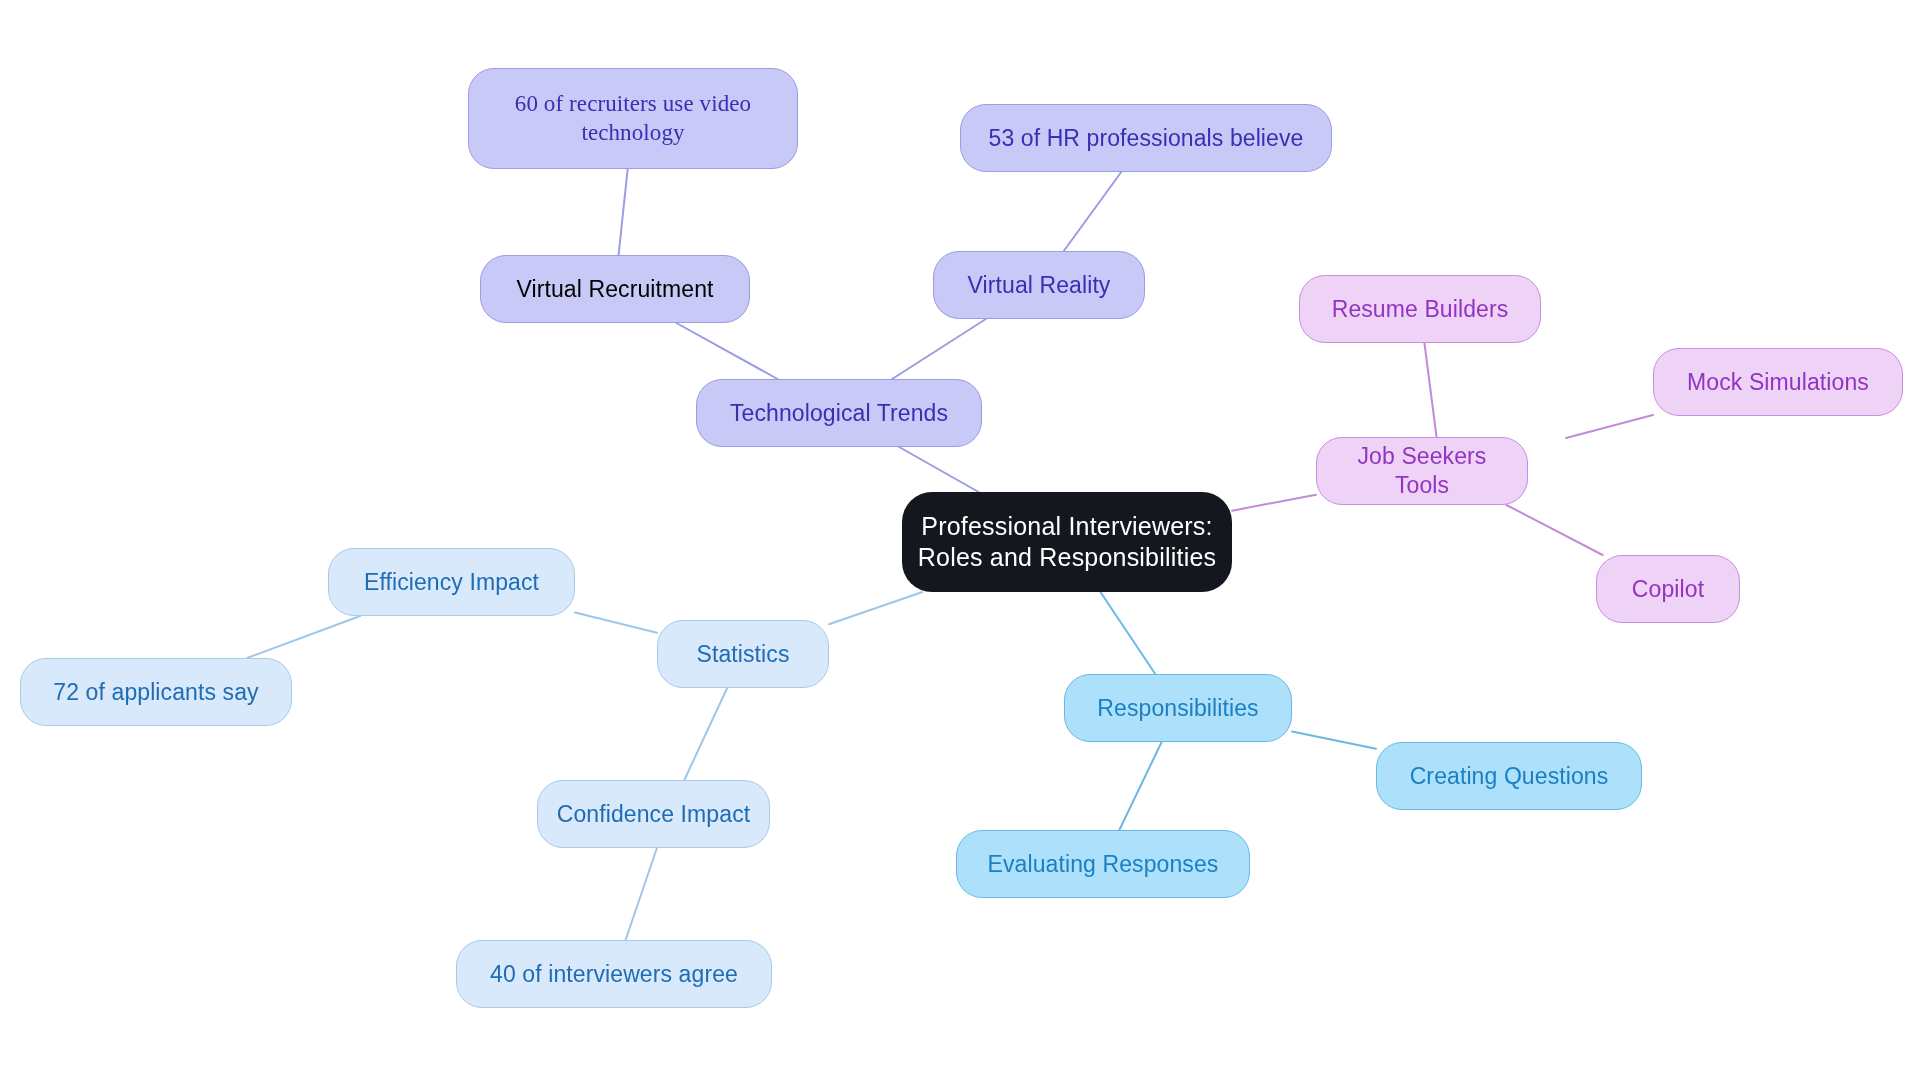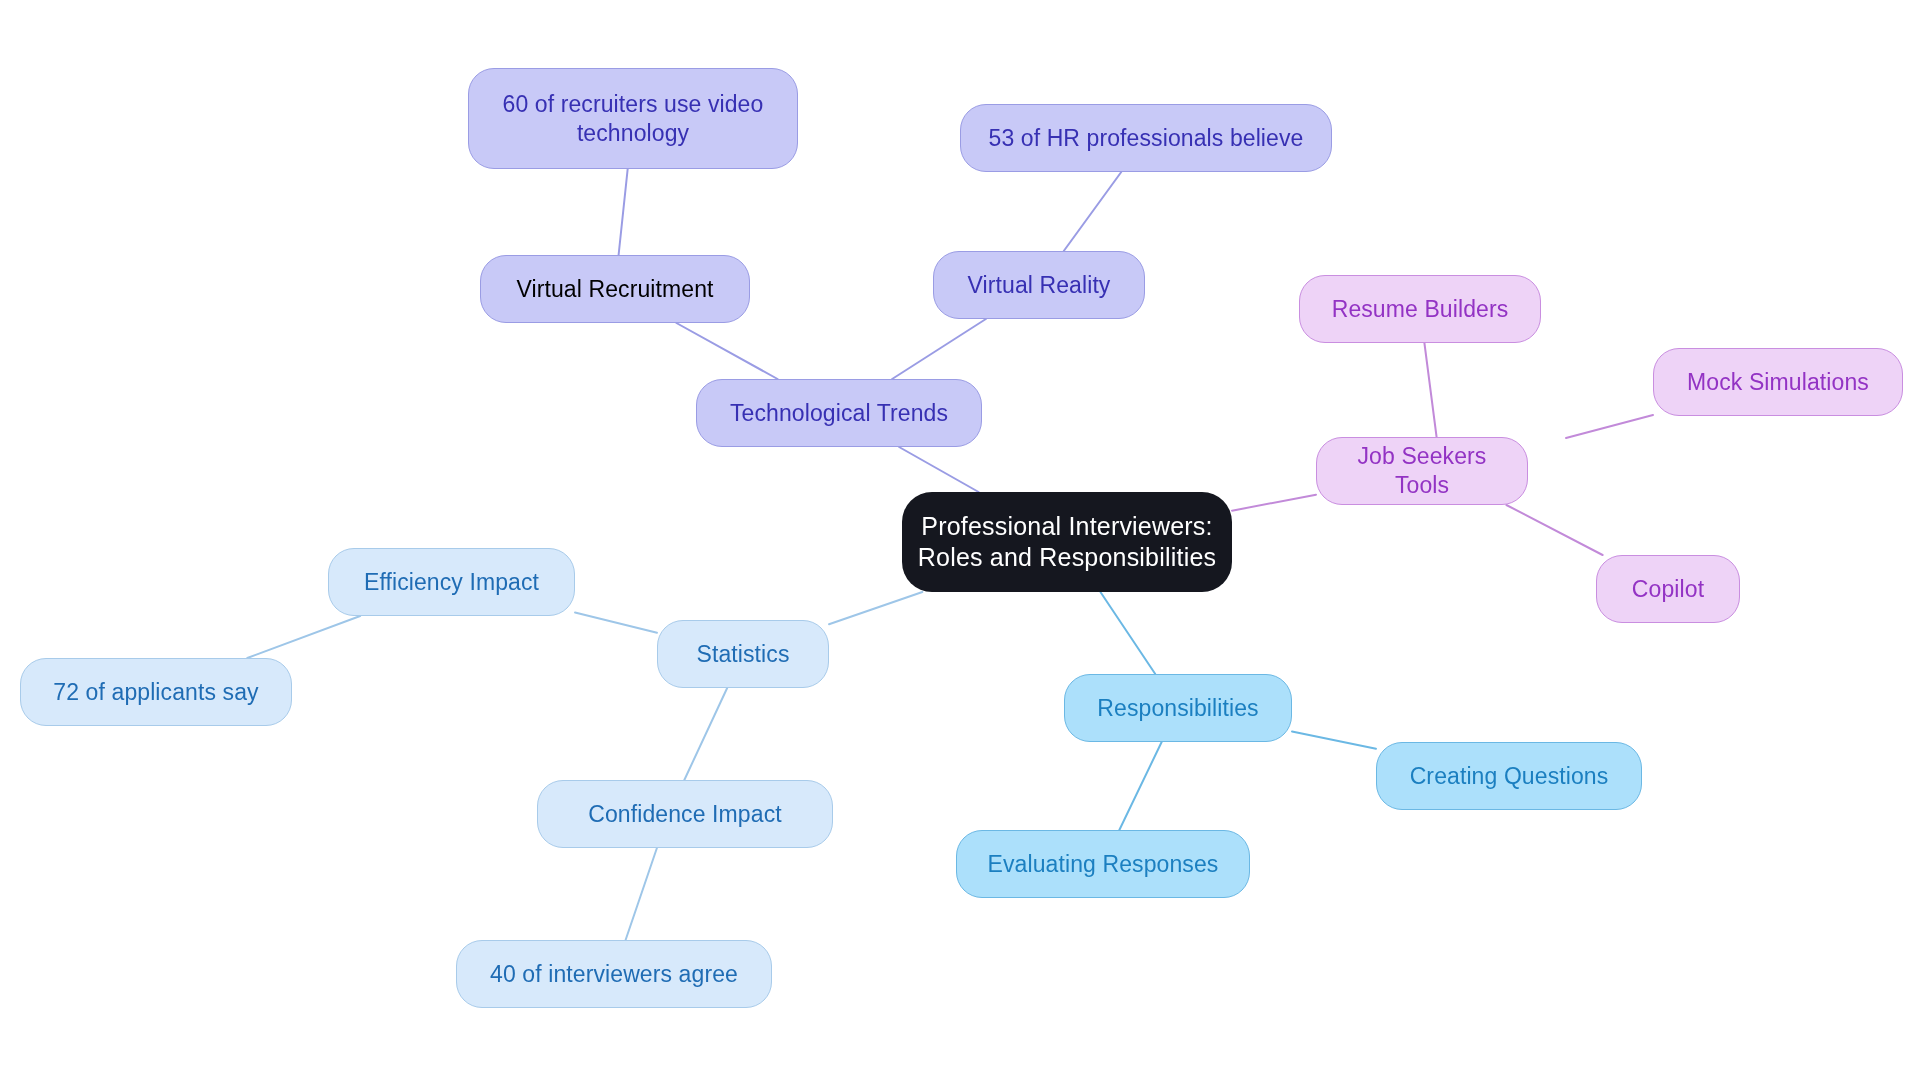--- a/index.html
+++ b/index.html
@@ -70,29 +70,29 @@
       <line x1="625.58" y1="940.00" x2="656.92" y2="848.00" stroke="#9ec6e8" stroke-width="2" stroke-linecap="round"></line>
       <line x1="1155.27" y1="674.00" x2="1100.43" y2="592.00" stroke="#6bb8e4" stroke-width="2" stroke-linecap="round"></line>
       <line x1="1376.00" y1="748.68" x2="1292.00" y2="731.42" stroke="#6bb8e4" stroke-width="2" stroke-linecap="round"></line>
       <line x1="1119.35" y1="830.00" x2="1161.65" y2="742.00" stroke="#6bb8e4" stroke-width="2" stroke-linecap="round"></line>
     </svg>
   <div id="node-layer">
       <div class="node root" style="left: 902px; top: 492px; width: 330px; height: 100px; background: rgb(21, 23, 31); border-color: rgb(21, 23, 31); color: rgb(255, 255, 255); font-size: 25px;">Professional Interviewers:
 Roles and Responsibilities</div>
       <div class="node" style="left: 696px; top: 379px; width: 286px; height: 68px; background: rgb(200, 201, 247); border-color: rgb(154, 156, 228); color: rgb(55, 48, 179); font-size: 23px;">Technological Trends</div>
       <div class="node" style="left: 480px; top: 255px; width: 270px; height: 68px; background: rgb(200, 201, 247); border-color: rgb(154, 156, 228); color: #000000; font-size: 23px;">Virtual Recruitment</div>
-      <div class="node" style="left: 468px; top: 68px; width: 330px; height: 101px; background: rgb(200, 201, 247); border-color: rgb(154, 156, 228); color: rgb(55, 48, 179); font-size: 23px;">60 of recruiters use video technology</div>
+      <div class="node" style="left: 468px; top: 68px; width: 330px; height: 101px; background: rgb(200, 201, 247); border-color: rgb(154, 156, 228); color: rgb(55, 48, 179); font-size: 23px; font-family: Liberation Serif, serif;">60 of recruiters use video technology</div>
       <div class="node" style="left: 933px; top: 251px; width: 212px; height: 68px; background: rgb(200, 201, 247); border-color: rgb(154, 156, 228); color: rgb(55, 48, 179); font-size: 23px;">Virtual Reality</div>
       <div class="node" style="left: 960px; top: 104px; width: 372px; height: 68px; background: rgb(200, 201, 247); border-color: rgb(154, 156, 228); color: rgb(55, 48, 179); font-size: 23px;">53 of HR professionals believe</div>
       <div class="node" style="left: 1316px; top: 437px; width: 212px; height: 68px; background: rgb(238, 211, 247); border-color: rgb(201, 142, 224); color: rgb(147, 51, 196); font-size: 23px;">Job Seekers Tools</div>
       <div class="node" style="left: 1299px; top: 275px; width: 242px; height: 68px; background: rgb(238, 211, 247); border-color: rgb(201, 142, 224); color: rgb(147, 51, 196); font-size: 23px;">Resume Builders</div>
       <div class="node" style="left: 1653px; top: 348px; width: 250px; height: 68px; background: rgb(238, 211, 247); border-color: rgb(201, 142, 224); color: rgb(147, 51, 196); font-size: 23px;">Mock Simulations</div>
       <div class="node" style="left: 1596px; top: 555px; width: 144px; height: 68px; background: rgb(238, 211, 247); border-color: rgb(201, 142, 224); color: rgb(147, 51, 196); font-size: 23px;">Copilot</div>
       <div class="node" style="left: 657px; top: 620px; width: 172px; height: 68px; background: rgb(215, 233, 251); border-color: rgb(168, 203, 234); color: rgb(31, 108, 180); font-size: 23px;">Statistics</div>
       <div class="node" style="left: 328px; top: 548px; width: 247px; height: 68px; background: rgb(215, 233, 251); border-color: rgb(168, 203, 234); color: rgb(31, 108, 180); font-size: 23px;">Efficiency Impact</div>
       <div class="node" style="left: 20px; top: 658px; width: 272px; height: 68px; background: rgb(215, 233, 251); border-color: rgb(168, 203, 234); color: rgb(31, 108, 180); font-size: 23px;">72 of applicants say</div>
-      <div class="node" style="left: 537px; top: 780px; width: 296px; height: 68px; background: rgb(215, 233, 251); border-color: rgb(168, 203, 234); color: rgb(31, 108, 180); font-size: 23px;">Confidence Impact</div>
+      <div class="node" style="left: 537px; top: 780px; width: 233px; height: 68px; background: rgb(215, 233, 251); border-color: rgb(168, 203, 234); color: rgb(31, 108, 180); font-size: 23px;">Confidence Impact</div>
       <div class="node" style="left: 456px; top: 940px; width: 316px; height: 68px; background: rgb(215, 233, 251); border-color: rgb(168, 203, 234); color: rgb(31, 108, 180); font-size: 23px;">40 of interviewers agree</div>
       <div class="node" style="left: 1064px; top: 674px; width: 228px; height: 68px; background: rgb(172, 224, 251); border-color: rgb(107, 184, 228); color: rgb(27, 127, 192); font-size: 23px;">Responsibilities</div>
       <div class="node" style="left: 1376px; top: 742px; width: 266px; height: 68px; background: rgb(172, 224, 251); border-color: rgb(107, 184, 228); color: rgb(27, 127, 192); font-size: 23px;">Creating Questions</div>
       <div class="node" style="left: 956px; top: 830px; width: 294px; height: 68px; background: rgb(172, 224, 251); border-color: rgb(107, 184, 228); color: rgb(27, 127, 192); font-size: 23px;">Evaluating Responses</div>
     </div>
 </div>
 
 </body></html>

